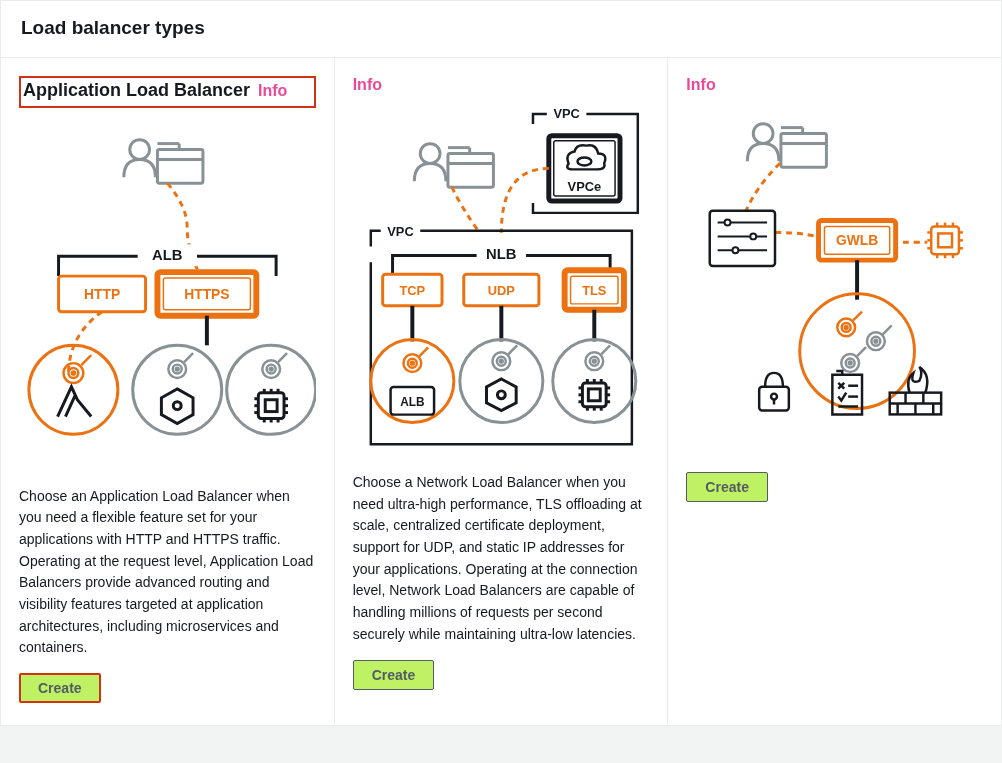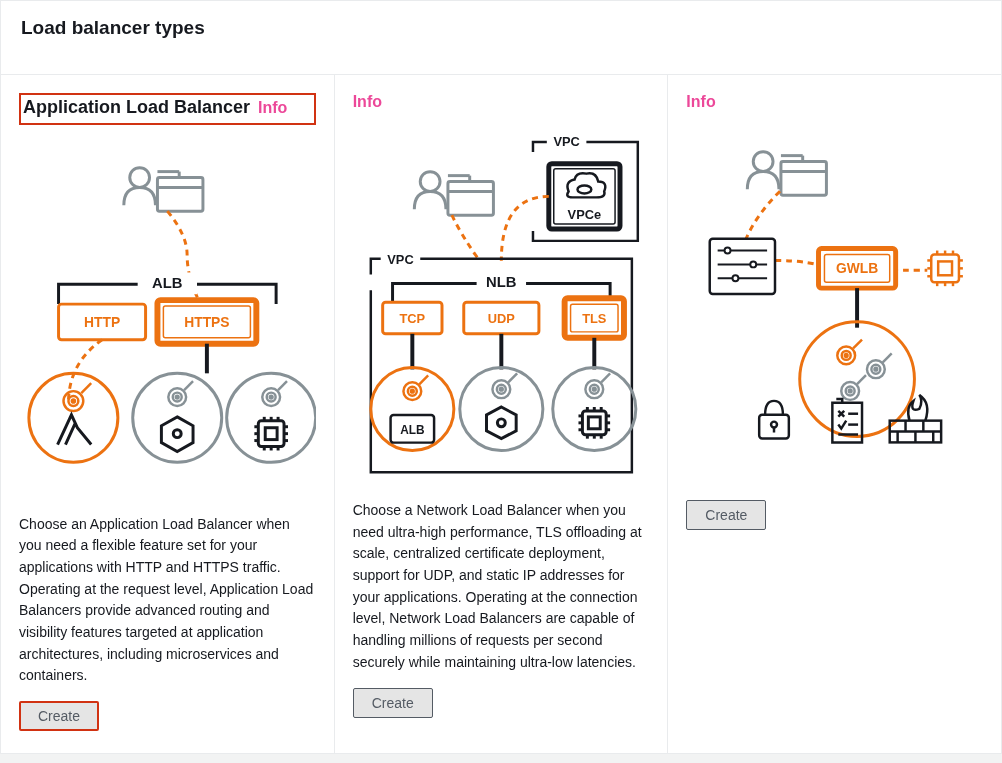--- a/index.html
+++ b/index.html
@@ -12,21 +12,21 @@
     height: 763px;
     overflow: hidden;
     padding: 0;
   }
   .panel {
     background: #fff;
     border: 1px solid #e9ebed;
     margin: 0;
   }
   .panel-header {
-    padding: 16px 20px 35px;
+    padding: 16px 20px 18px;
     border-bottom: 1px solid #e9ebed;
   }
   .panel-title {
     font-size: 19px;
     font-weight: 700;
     color: #16191f;
   }
   .cards {
     display: flex;
     gap: 0;
@@ -38,21 +38,21 @@
     padding: 18px 18px 22px;
     border-right: 1px solid #e9ebed;
     display: flex;
     flex-direction: column;
   }
   .card:last-child { border-right: none; }
   .card-head {
     display: flex;
     align-items: baseline;
     gap: 8px;
-    margin-bottom: 19px;
+    margin-bottom: 8px;
   }
   .card-title {
     font-size: 18px;
     font-weight: 700;
     color: #16191f;
     line-height: 1.2;
   }
   .info-link {
     color: #ec4899;
     font-size: 16px;
@@ -76,27 +76,27 @@
   }
   .diagram-wrap svg { display: block; max-width: 100%; }
   .desc {
     font-size: 14px;
     line-height: 1.55;
     color: #16191f;
     margin-bottom: 14px;
   }
   .btn {
     display: inline-block;
-    background: #e5e5e5;
+    background: #bef264;
     color: #545b64;
     border: 1px solid #545b64;
     border-radius: 2px;
     padding: 6px 18px;
     font-size: 14px;
-    font-weight: 400;
+    font-weight: 700;
     cursor: pointer;
     font-family: inherit;
   }
   .btn.red-outline {
     border: 2px solid #d13212;
     padding: 5px 17px;
   }
 </style>
 </head>
 <body>

